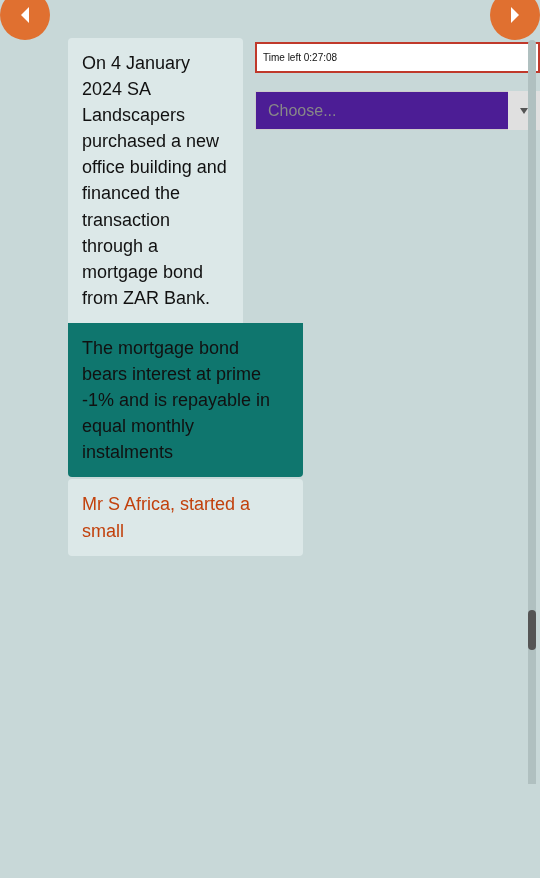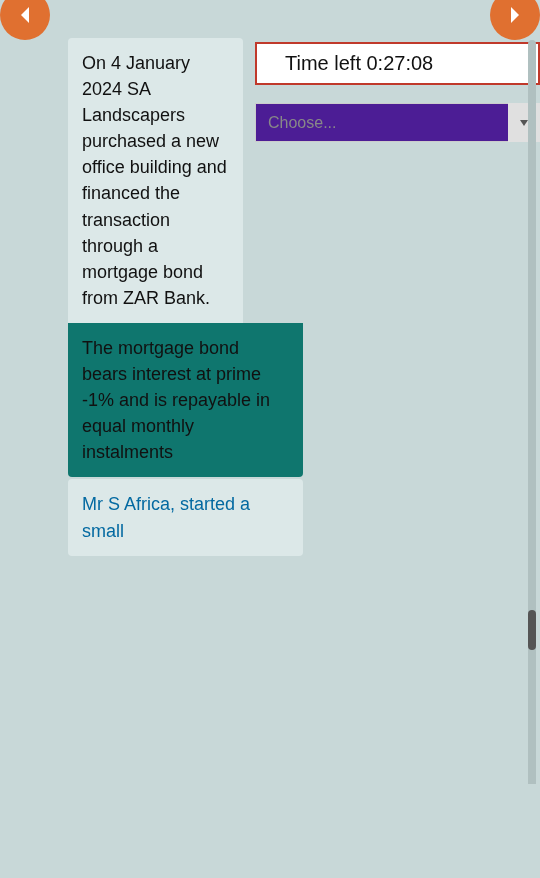--- a/index.html
+++ b/index.html
@@ -49,22 +49,22 @@
       position: absolute;
       top: -10px;
       right: 0;
       display: flex;
       align-items: center;
       justify-content: center;
     }
 
     .time-box {
       border: 2px solid #c0392b;
-      padding: 8px 28px;
-      font-size: 20px;
+      padding: 8px 6px;
+      font-size: 10px;
       color: #111;
       background: white;
       white-space: nowrap;
     }
 
     .dropdown-container {
       width: 285px;
       position: relative;
     }
 
@@ -211,18 +211,18 @@
         </div>
       </div>
     </div>
   </div>
 
   <div class="row2">
     <p>The mortgage bond bears interest at prime -1% and is repayable in equal monthly instalments</p>
   </div>
 
   <div style="margin-left:68px; width:235px; background-color:#dce8e8; padding:12px 14px; margin-top:2px; border-radius:4px;">
-    <p style="font-size:18px; line-height:1.45; color:#0369a1;">Mr S Africa, started a small</p>
+    <p style="font-size:18px; line-height:1.45; color:#c2410c;">Mr S Africa, started a small</p>
   </div>
 
   <div class="scrollbar-track"></div>
   <div class="scrollbar-thumb"></div>
 </div>
 
 </body></html>

